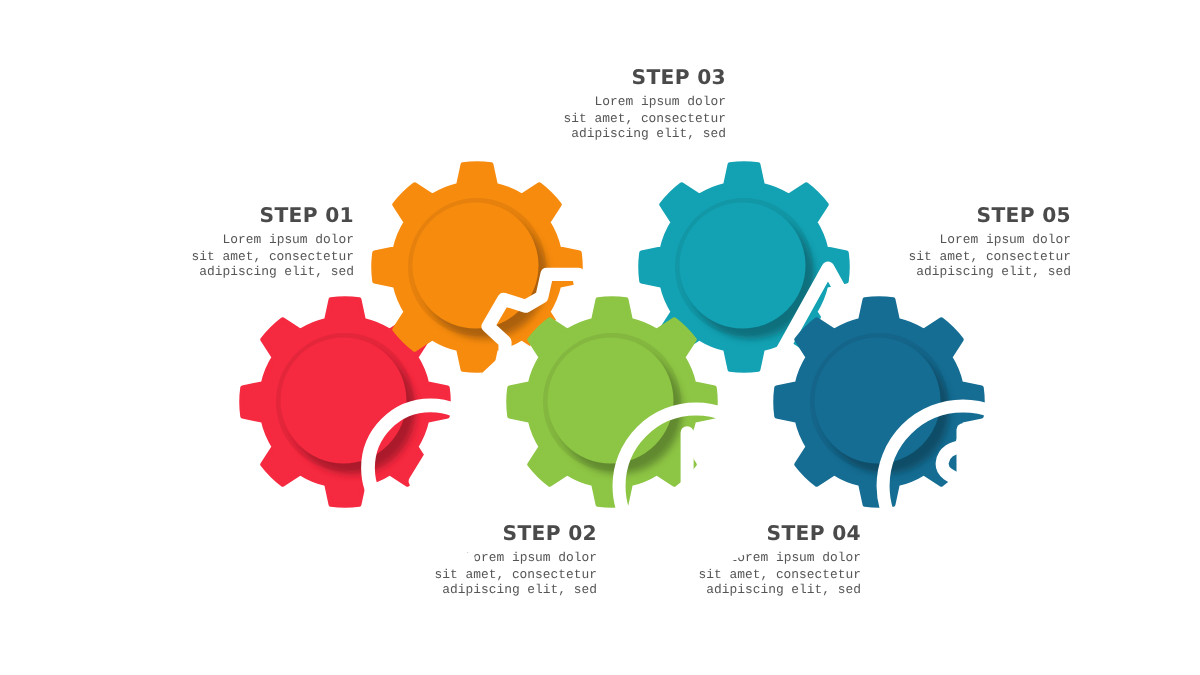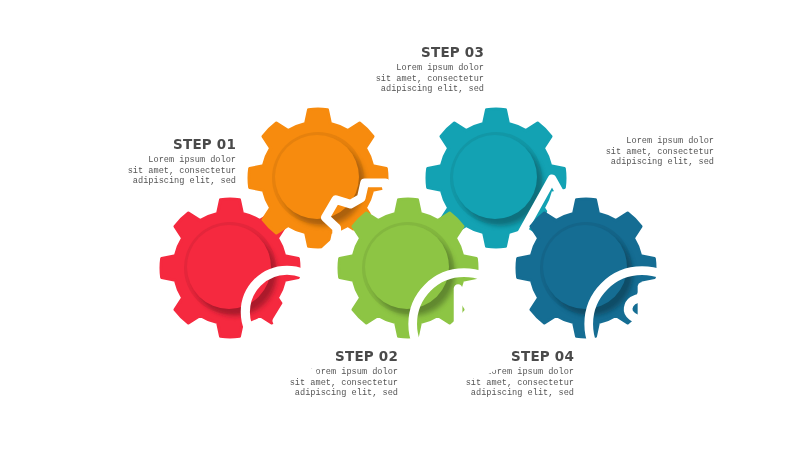--- a/index.html
+++ b/index.html
@@ -170,20 +170,21 @@
 <div class="label" style="left:334px; top:44px;">
   <div class="title">STEP 03</div>
   <div class="desc">
     <div>Lorem ipsum dolor</div>
     <div>sit amet, consectetur</div>
     <div>adipiscing elit, sed</div>
   </div>
 </div>
 
 <div class="label" style="left:564px; top:136px;">
+  <div class="title">STEP 05</div>
   <div class="desc">
     <div>Lorem ipsum dolor</div>
     <div>sit amet, consectetur</div>
     <div>adipiscing elit, sed</div>
   </div>
 </div>
 
 <div class="label" style="left:248px; top:348px;">
   <div class="title">STEP 02</div>
   <div class="desc">

